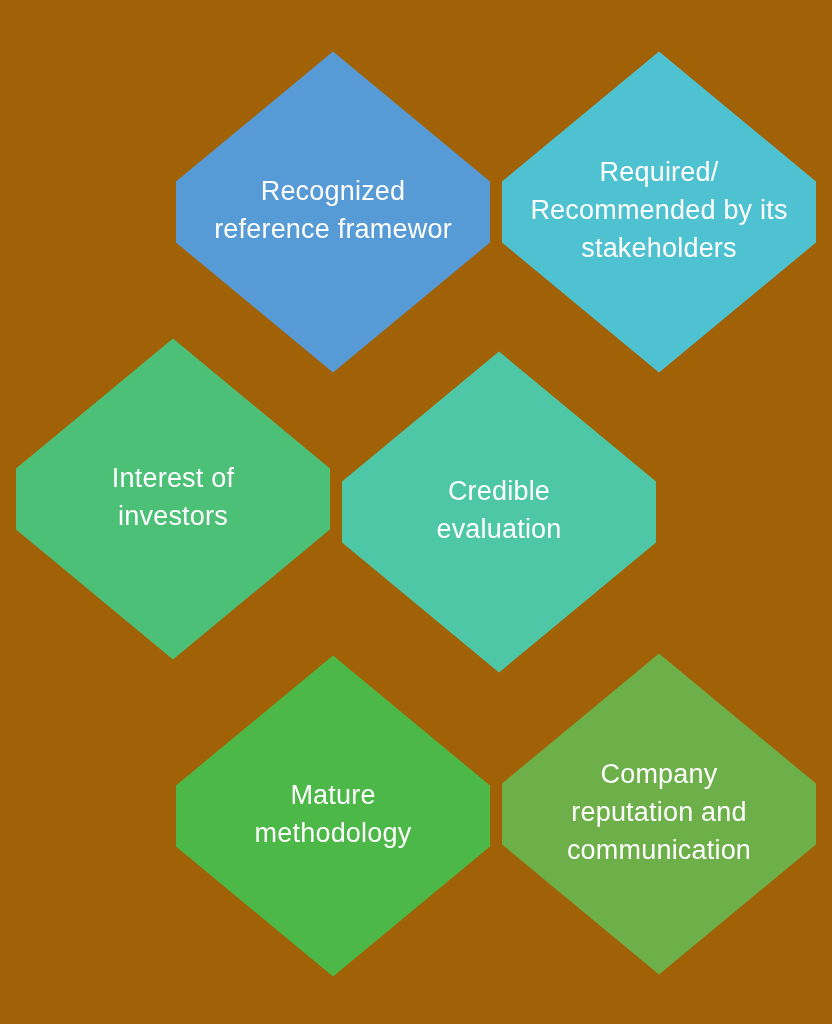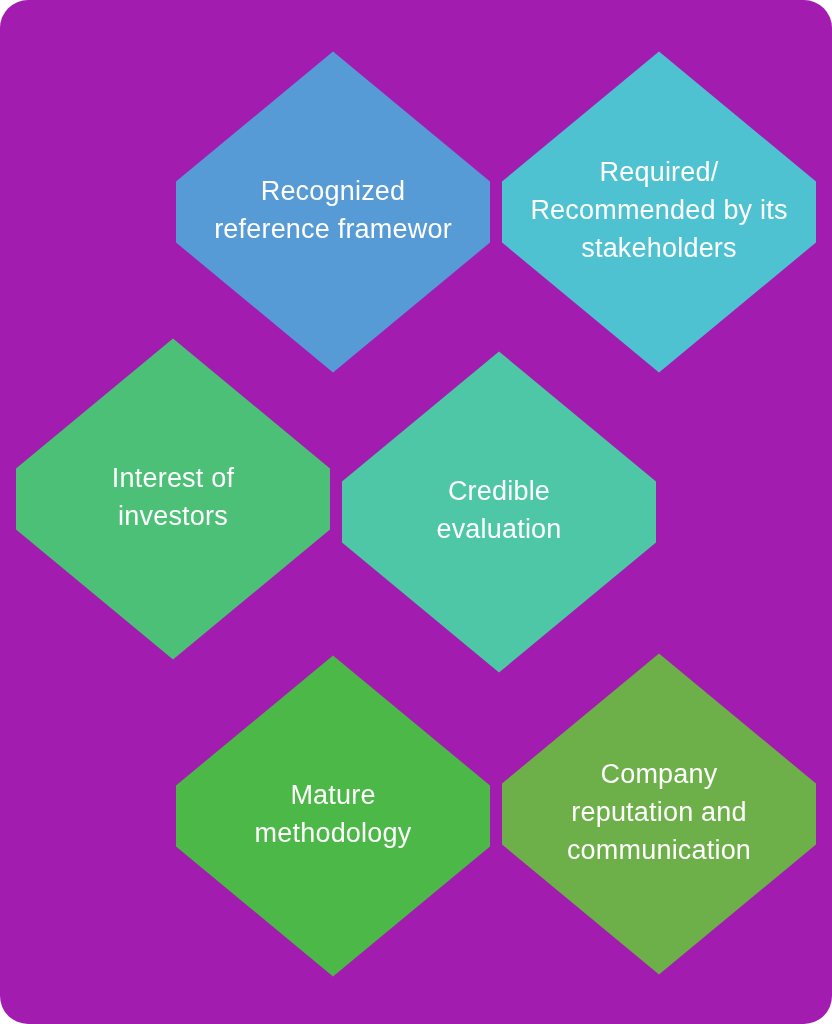--- a/index.html
+++ b/index.html
@@ -11,22 +11,21 @@
   body {
     width: 832px;
     height: 1024px;
     overflow: hidden;
     font-family: "Liberation Sans", "DejaVu Sans", sans-serif;
   }
   #diagram-root {
     position: relative;
     width: 832px;
     height: 1024px;
-    background: #a21caf;
-    border-radius: 28px;
+    background: #a16207;
   }
   #hex-svg {
     position: absolute;
     top: 0;
     left: 0;
     width: 832px;
     height: 1024px;
     display: block;
   }
   .hex-shape {

